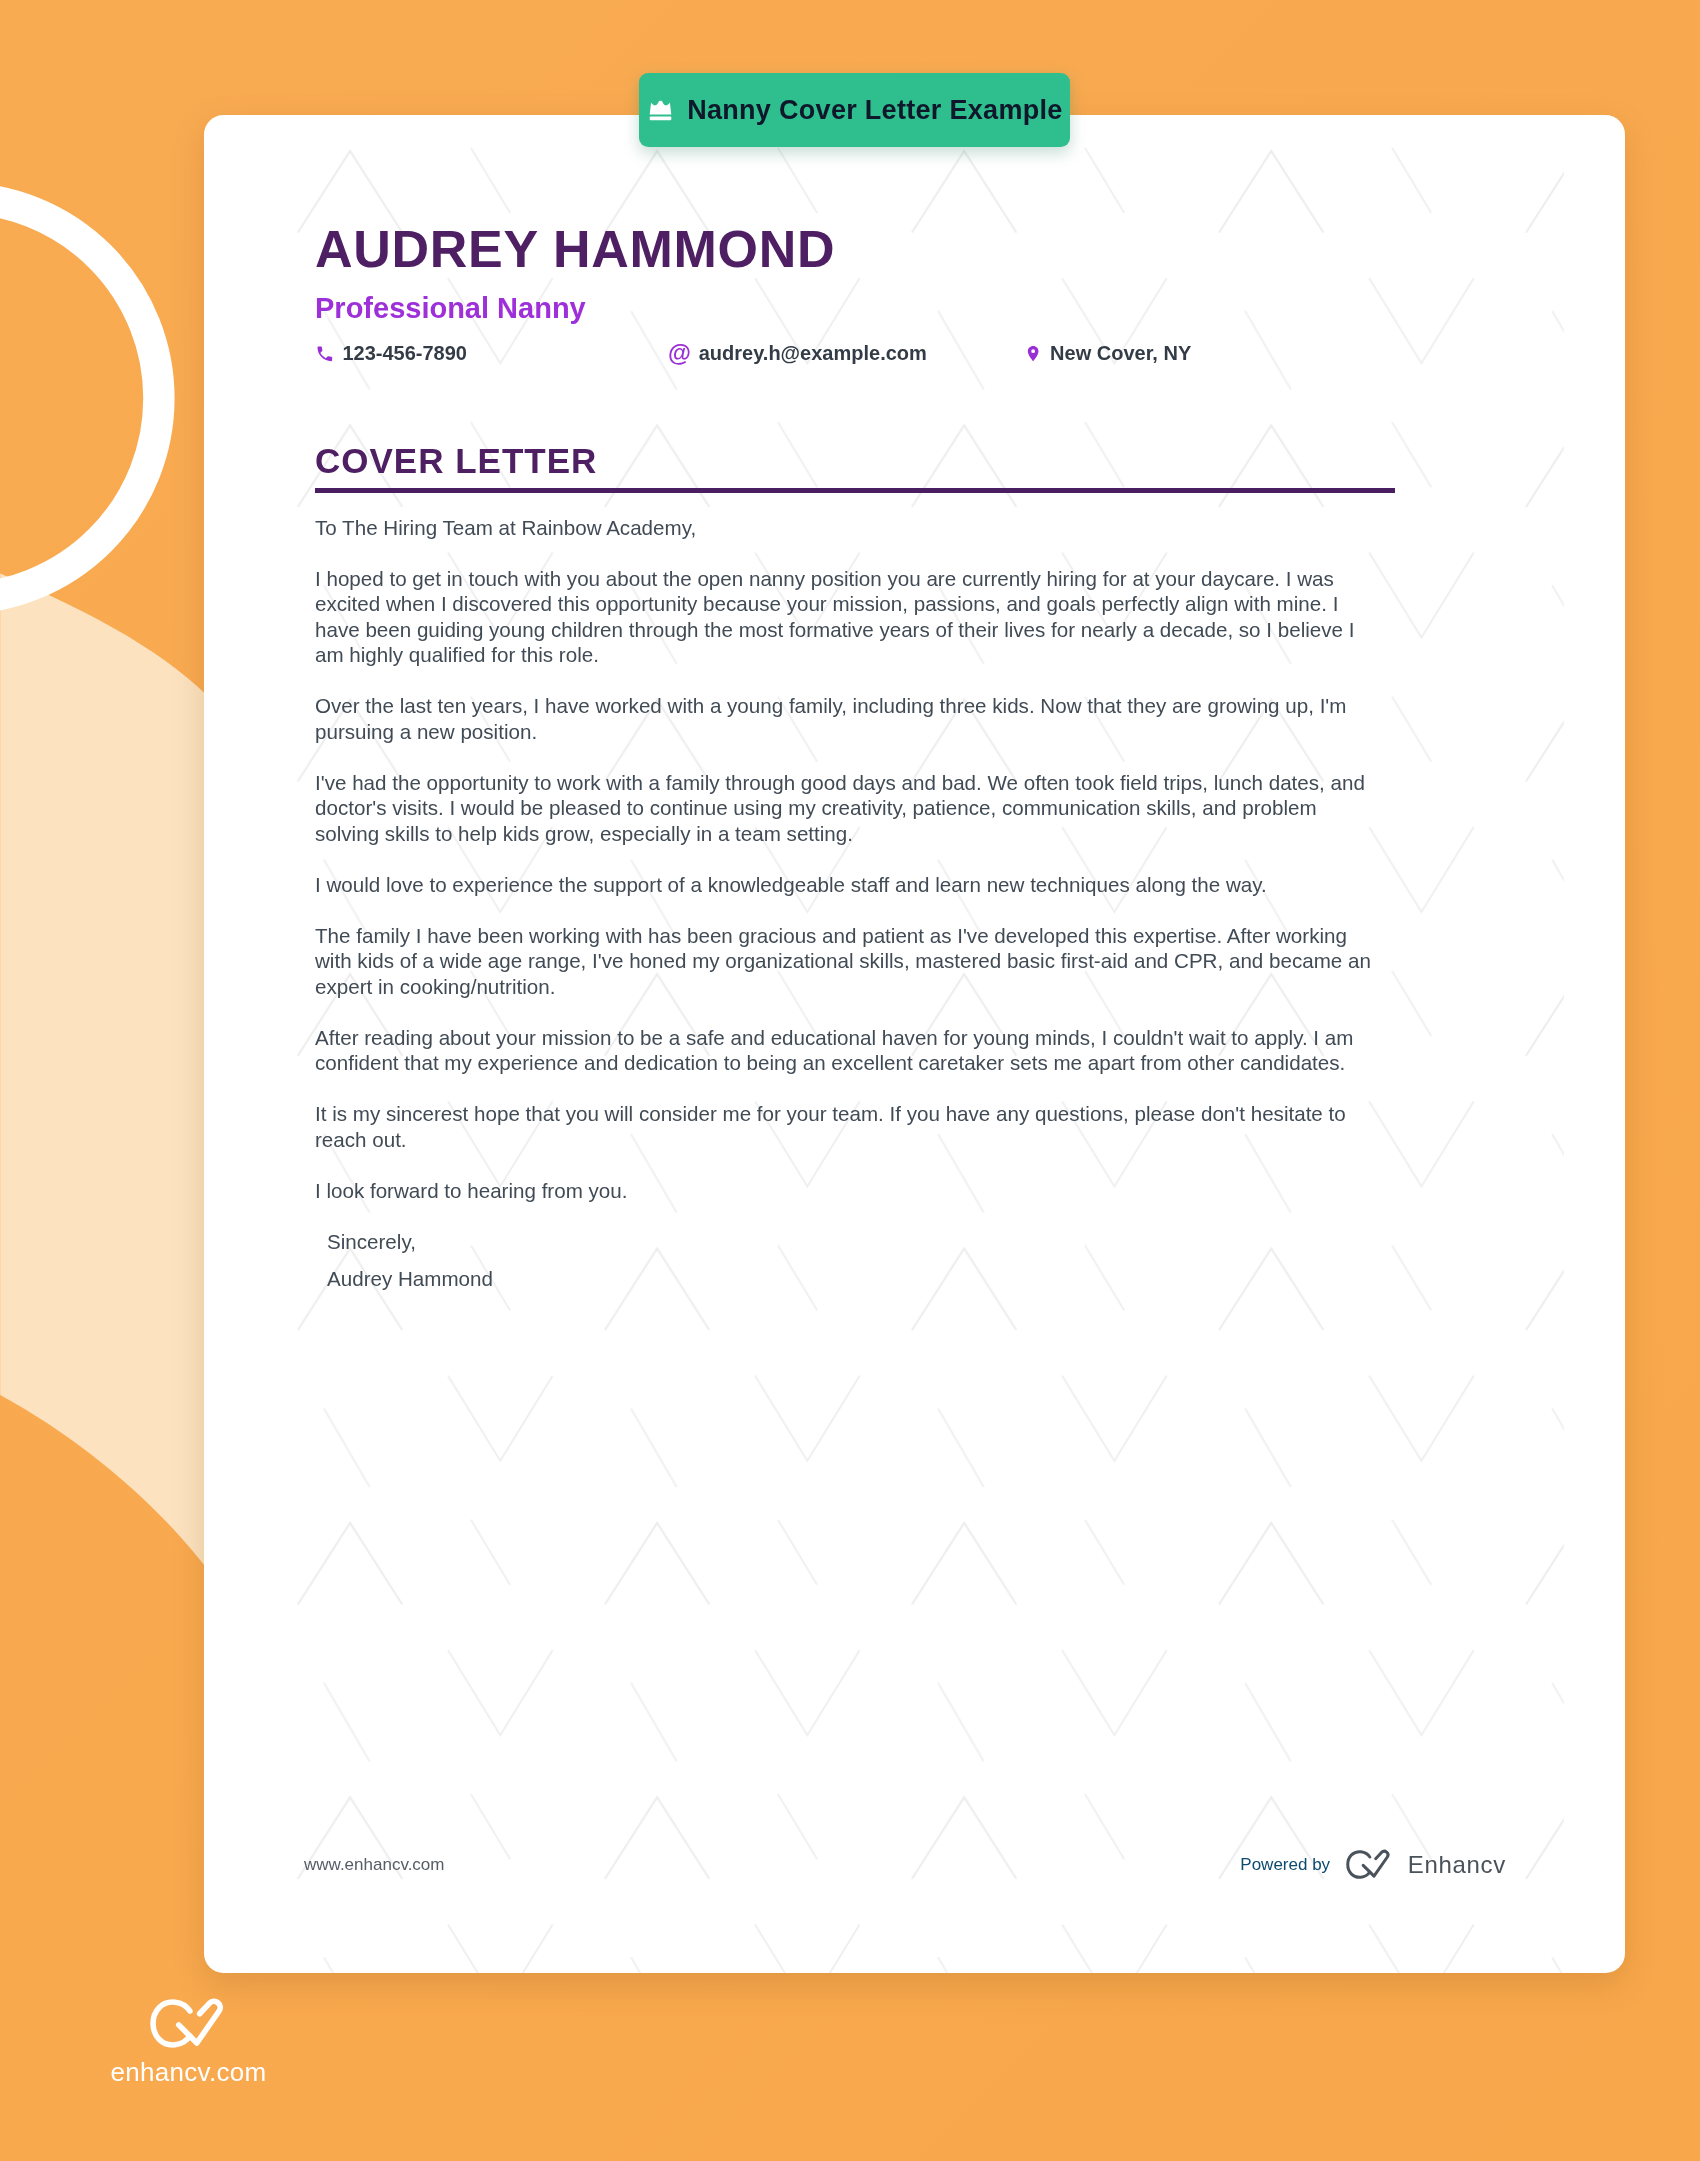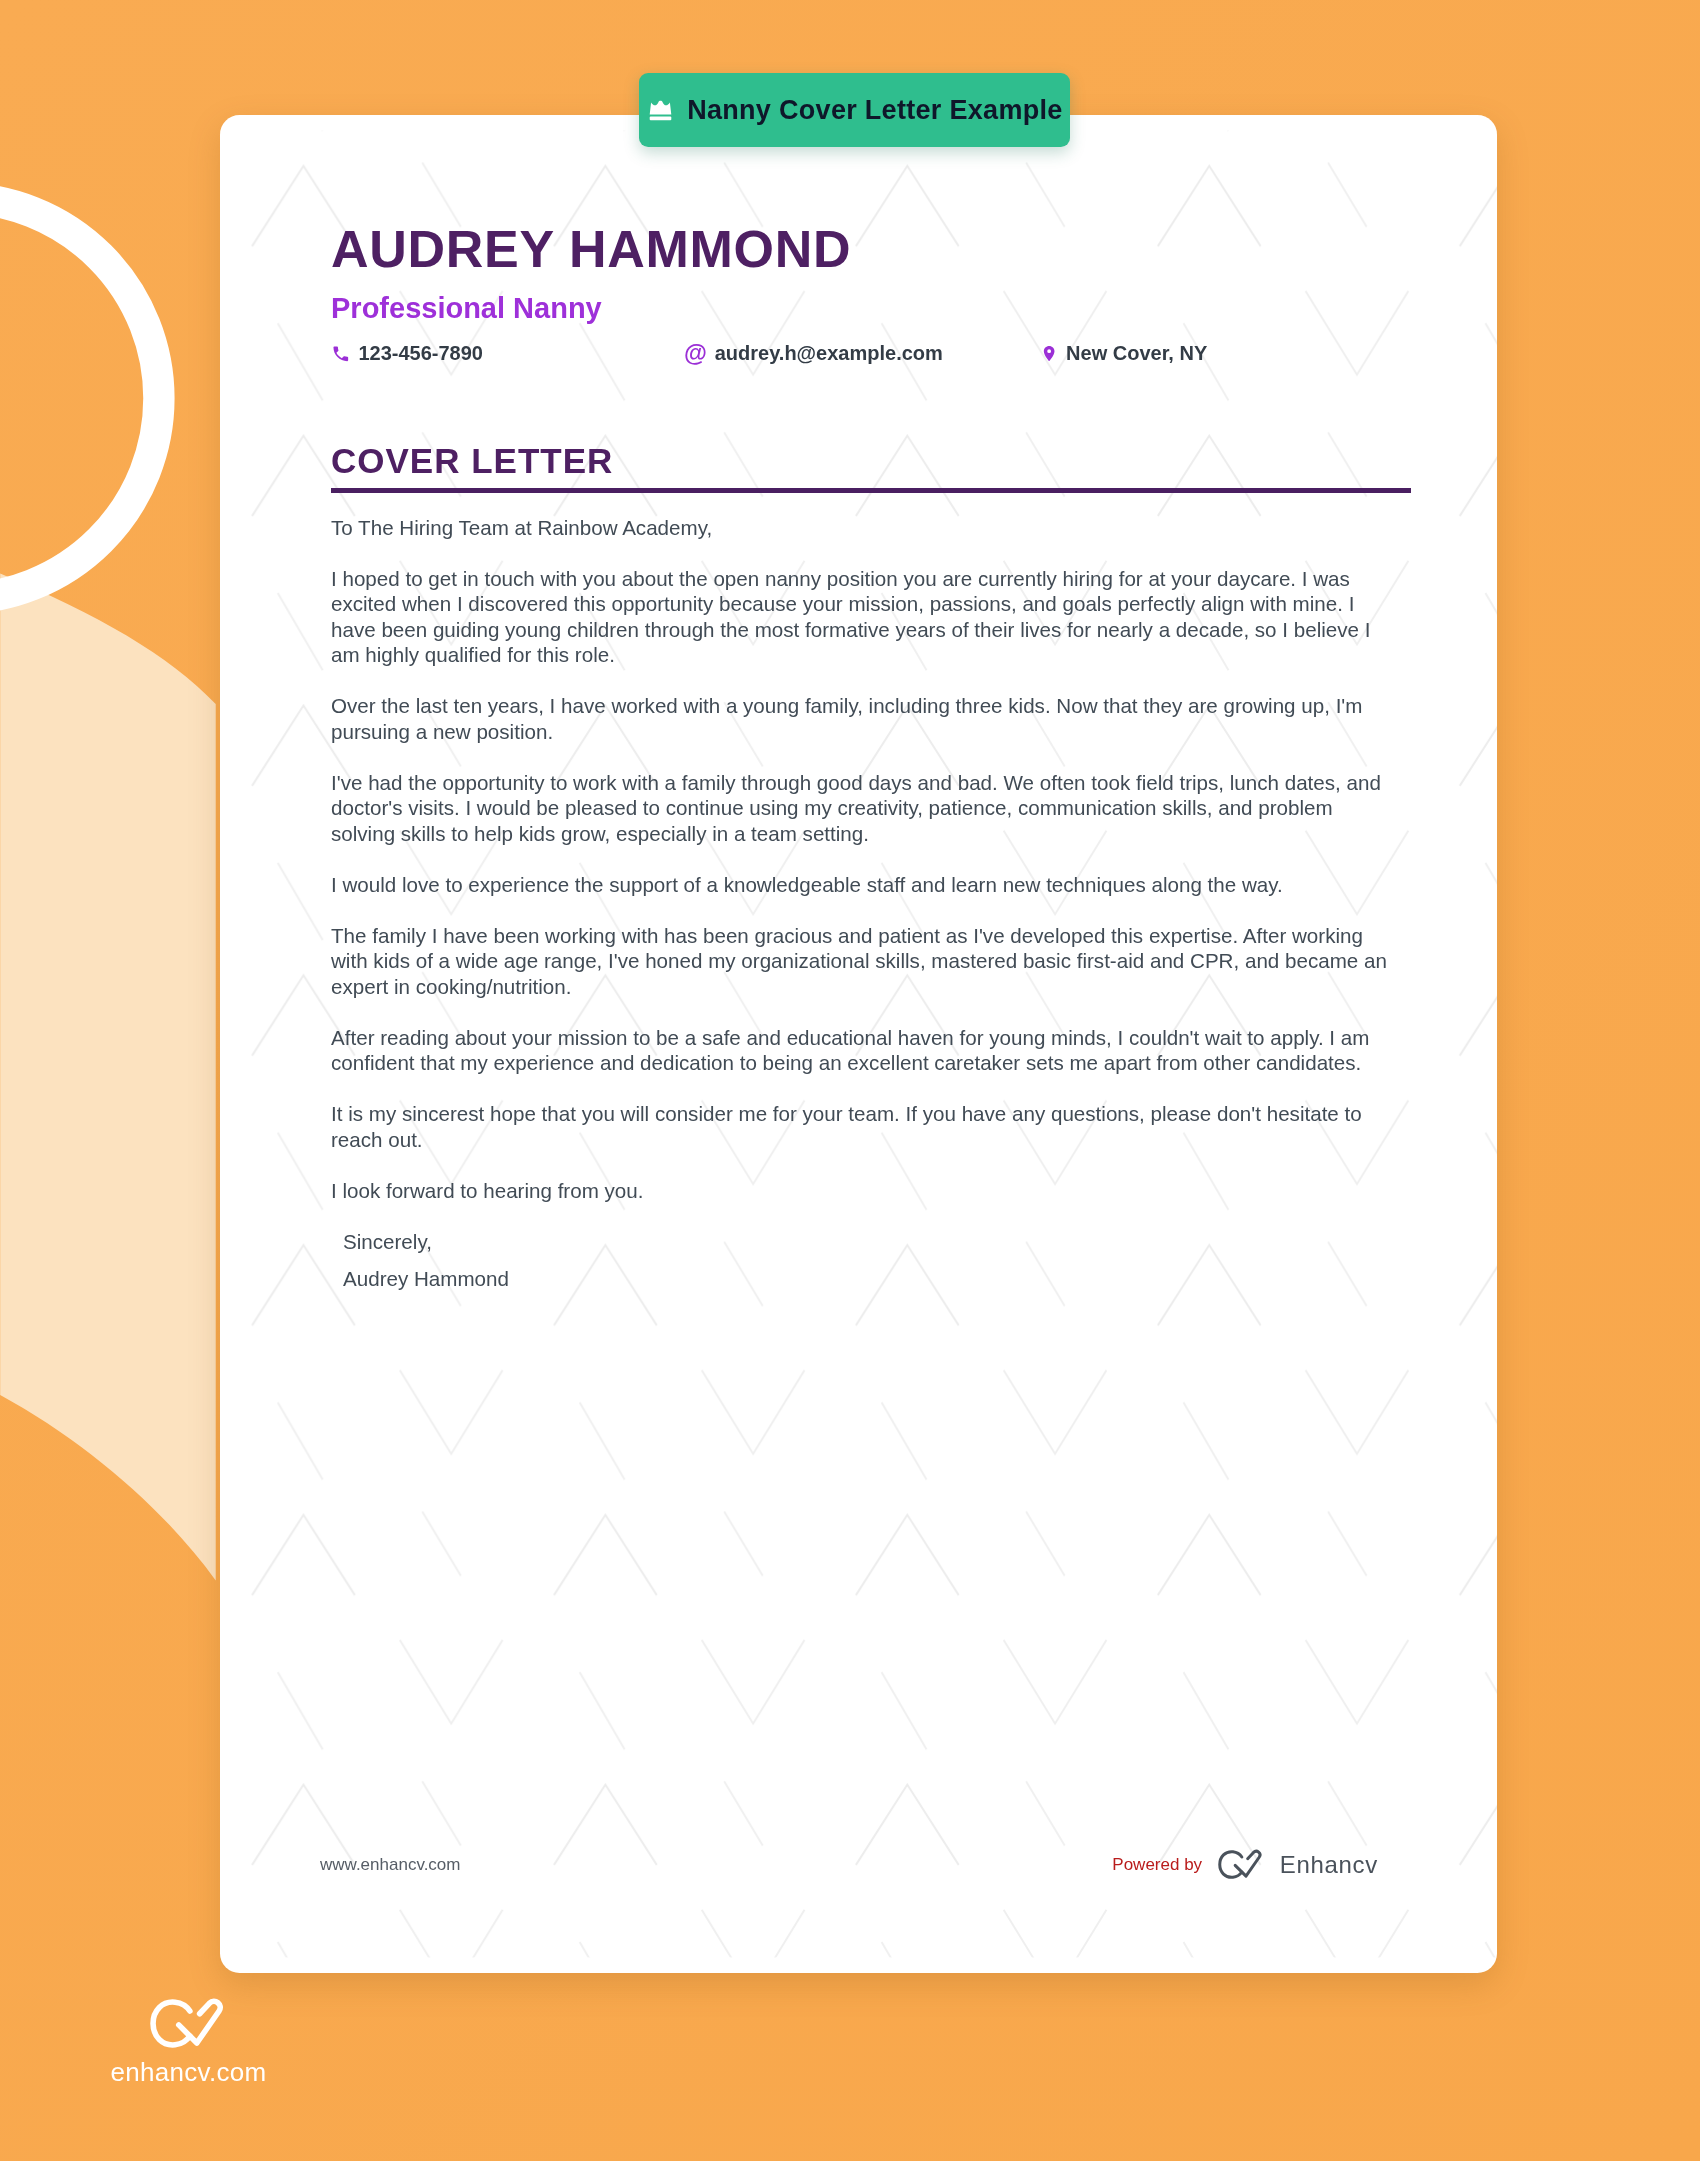--- a/index.html
+++ b/index.html
@@ -6,22 +6,22 @@
   body {
     width: 1701px; height: 2161px;
     position: relative; overflow: hidden;
     background: linear-gradient(135deg, #f9ab52 0%, #f8a74b 100%);
     font-family: "Liberation Sans", "DejaVu Sans", sans-serif;
   }
   .bg-decor { position: absolute; left: 0; top: 0; width: 1701px; height: 2161px; }
 
   
   .card {
-    position: absolute; left: 220px; top: 115px;
-    width: 1277px; height: 1858px;
+    position: absolute; left: 204px; top: 115px;
+    width: 1421px; height: 1858px;
     background: #ffffff; border-radius: 19.6px;
     box-shadow: 0 11.8px 33px rgba(120, 70, 10, 0.18);
   }
   .chevron-layer { position: absolute; left: 0; top: 0; width: 100%; height: 100%;
     border-radius: 19.6px; overflow: hidden; pointer-events: none; }
 
   .card-content {
     position: absolute; left: 111px; top: 0; width: 1081px; height: 100%;
   }
   .name {
@@ -57,21 +57,21 @@
     font-size: 20.6px; line-height: 25.5px; color: #414b55;
   }
   .letter-body p.closing-line { margin: 12px; }
 
   .card-footer {
     position: absolute; left: 100px; right: 119px; top: 1732px;
     display: flex; justify-content: space-between; align-items: center;
   }
   .footer-site { font-size: 17px; color: #565d66; }
   .powered { display: flex; align-items: center; gap: 11.8px; color: #4a525b; }
-  .powered-label { font-size: 17px; color: #b91c1c; text-align: right; }
+  .powered-label { font-size: 17px; color: #0c4a6e; text-align: right; }
   .brand-name { font-size: 24px; font-weight: 300; letter-spacing: 0.7px; color: #4a525b; }
 
   
   .badge {
     position: absolute; left: 639px; top: 73px; width: 431px; height: 74px;
     background: #2fbe8e; border-radius: 9.1px;
     display: flex; align-items: center; justify-content: center; gap: 11.8px;
     box-shadow: 0 5.2px 14.4px rgba(30, 120, 90, 0.25);
   }
   .badge-label { color: #0f172a; font-size: 27px; font-weight: 700; letter-spacing: 0.3px; }

